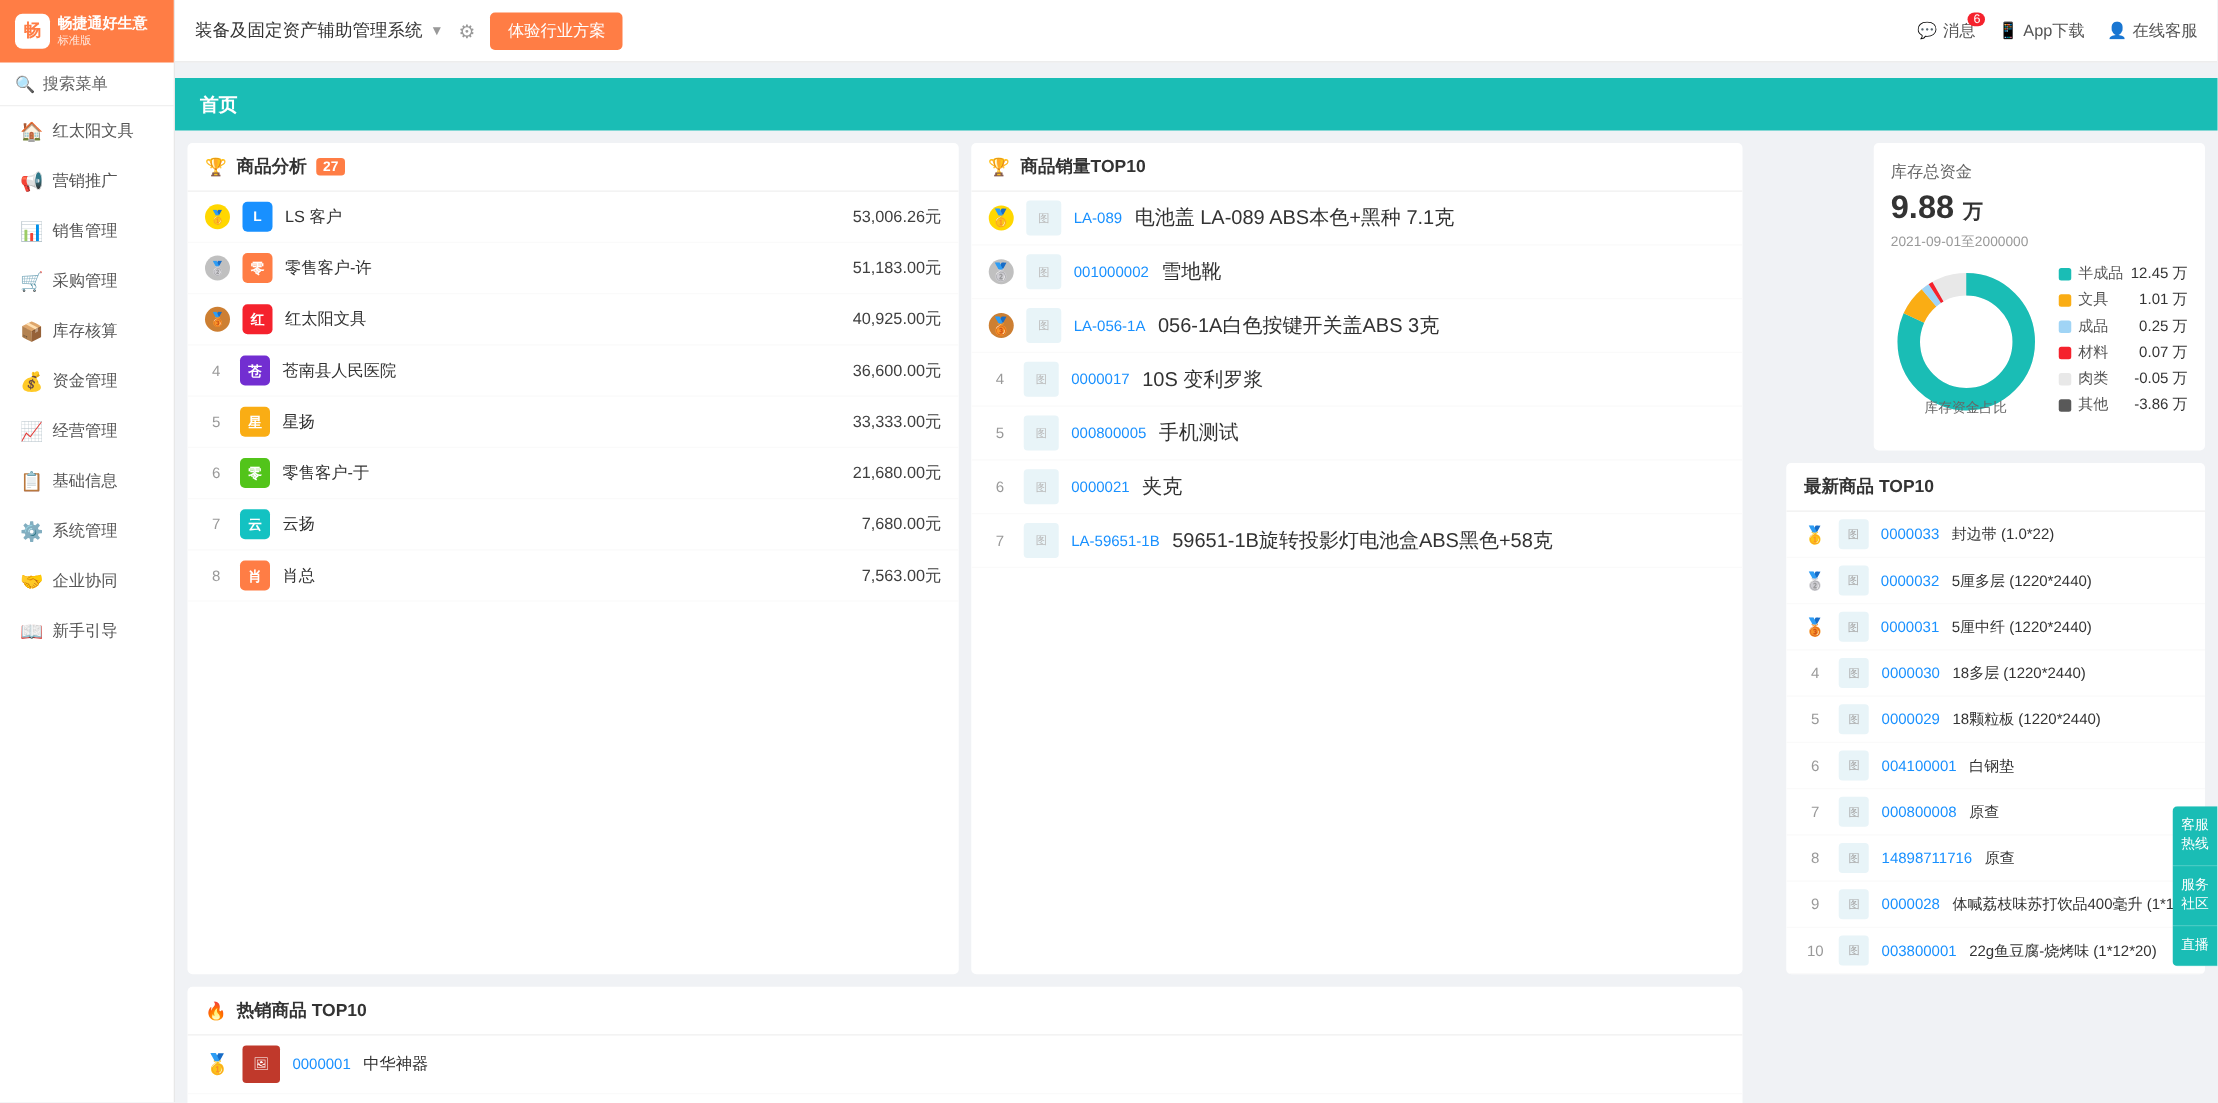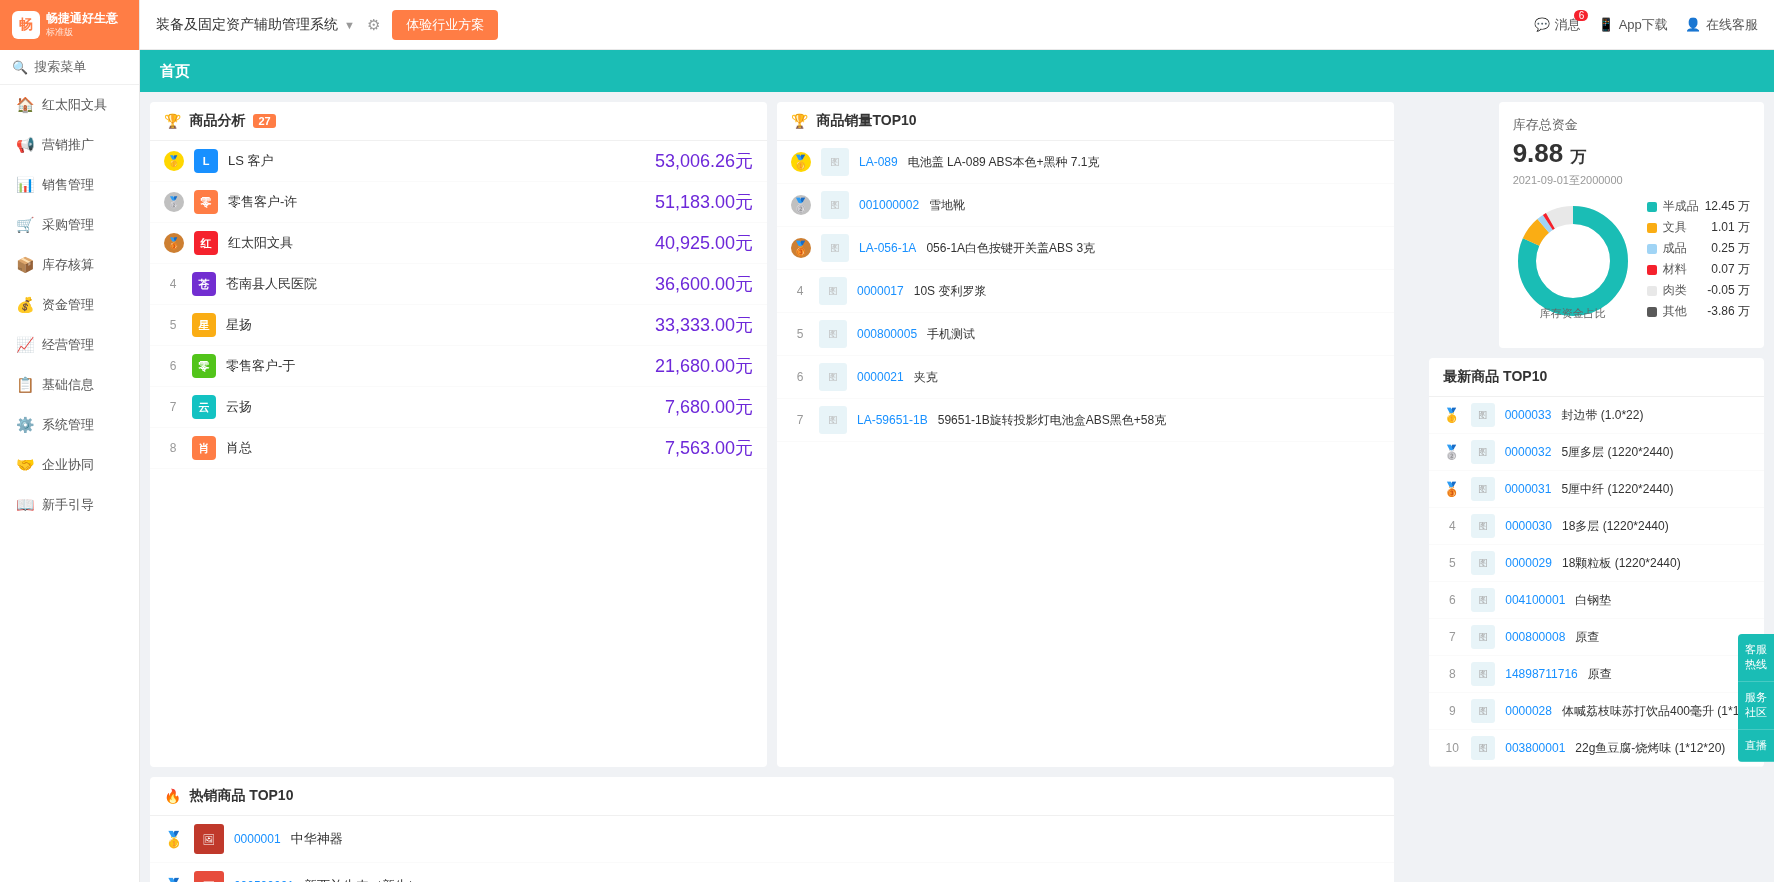--- a/index.html
+++ b/index.html
@@ -86,20 +86,21 @@
       background: #f5222d; color: #fff;
       border-radius: 8px; font-size: 10px;
       padding: 0 4px; min-width: 14px; text-align: center;
     }
 
     
     .page-content {
       flex: 1;
       overflow-y: auto;
       background: #f0f2f5;
+      margin-top: 12px;
     }
     .page-header {
       background: #1abdb5;
       padding: 0 20px;
       height: 42px;
       display: flex;
       align-items: center;
     }
     .page-header-title {
       color: #fff; font-size: 15px; font-weight: bold;
@@ -152,37 +153,37 @@
       font-size: 11px; color: #fff; font-weight: bold; flex-shrink: 0;
     }
     .av-blue { background: #1890ff; }
     .av-orange { background: #ff7d45; }
     .av-red { background: #f5222d; }
     .av-purple { background: #722ed1; }
     .av-yellow { background: #faad14; }
     .av-green { background: #52c41a; }
     .av-cyan { background: #13c2c2; }
     .list-name { flex: 1; color: #333; font-size: 13px; }
-    .list-amount { color: #6d28d9; font-size: 18px; font-weight: 500; }
+    .list-amount { color: #404040; font-size: 13px; font-weight: 500; }
 
     
     .prod-item {
       display: flex; align-items: center;
       padding: 7px 14px;
       border-bottom: 1px solid #fafafa;
       gap: 10px;
     }
     .prod-img {
       width: 28px; height: 28px;
       background: #e8f4f8; border-radius: 3px;
       display: flex; align-items: center; justify-content: center;
       font-size: 10px; color: #aaa; flex-shrink: 0;
     }
     .prod-code { color: #1890ff; font-size: 12px; flex-shrink: 0; }
-    .prod-name { flex: 1; color: #333; font-size: 12px; }
+    .prod-name { flex: 1; color: #333; font-size: 16px; }
 
     
     .right-col { display: flex; flex-direction: column; gap: 10px; align-items: flex-end; }
 
     .inventory-card { background: #fff; border-radius: 4px; padding: 14px; }
     .inventory-title { font-size: 13px; color: #666; margin-bottom: 4px; }
 
     .donut-section {
       display: flex; align-items: center; gap: 14px;
       padding: 10px 0;
@@ -232,21 +233,21 @@
     .hot-img {
       width: 30px; height: 30px;
       background: #f0f0f0; border-radius: 3px;
       display: flex; align-items: center; justify-content: center;
       font-size: 10px; color: #aaa; flex-shrink: 0;
       overflow: hidden;
     }
 
     
     .float-btns {
-      position: fixed; right: 0; bottom: 120px;
+      position: fixed; right: 0; bottom: 109px;
       display: flex; flex-direction: column;
       background: #1abdb5;
       border-radius: 4px 0 0 4px;
       overflow: hidden;
     }
     .float-btn {
       padding: 8px 6px;
       text-align: center; color: #fff;
       font-size: 11px; cursor: pointer;
       border-bottom: 1px solid rgba(255,255,255,0.2);

